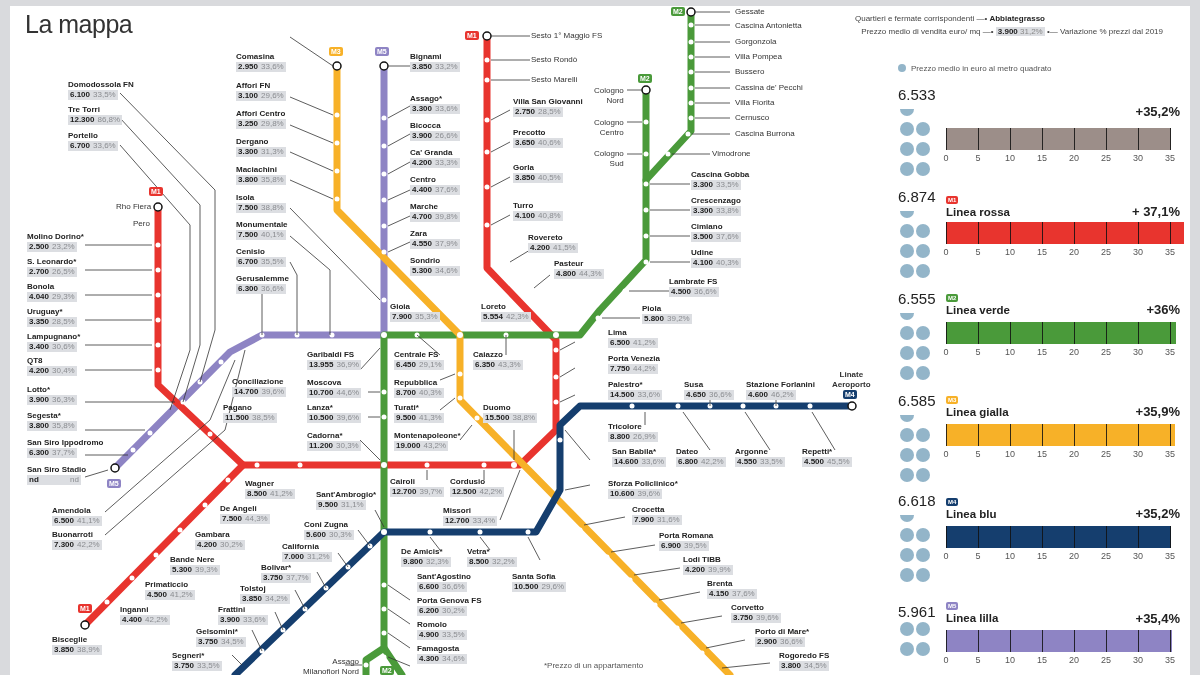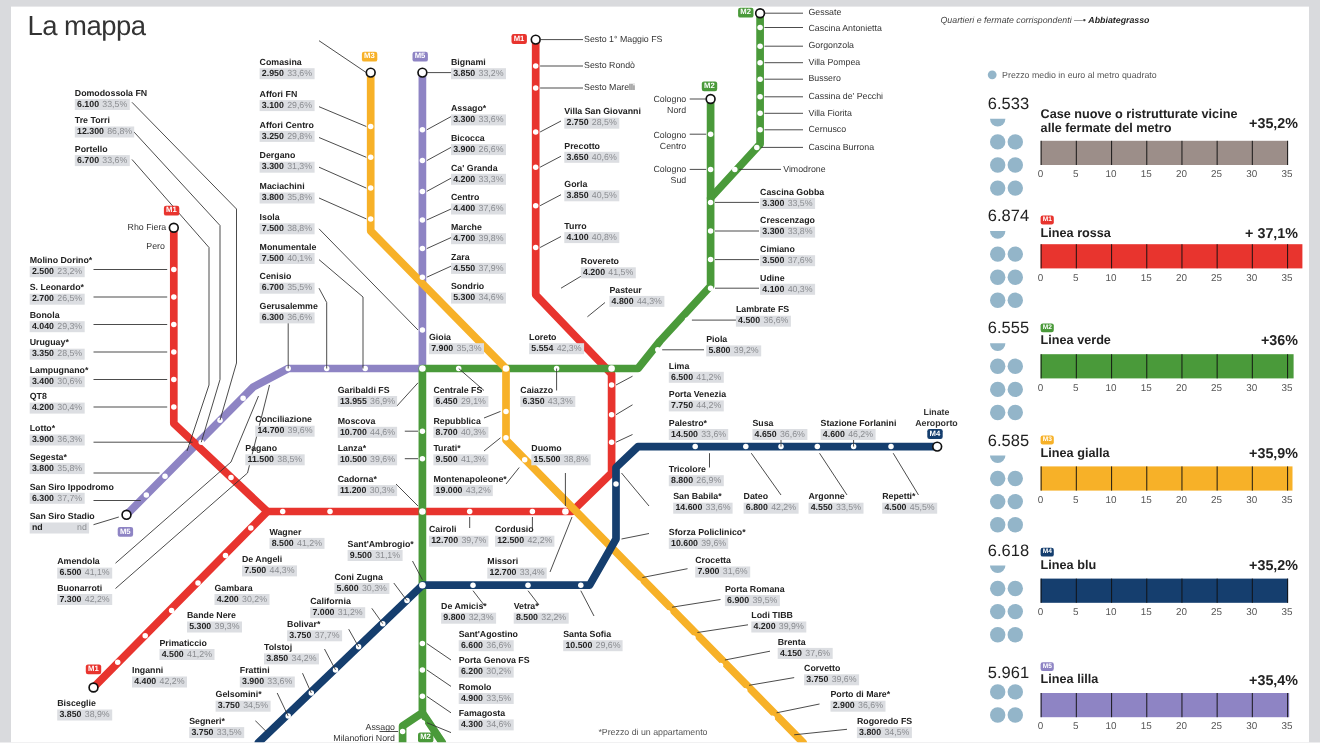--- a/index.html
+++ b/index.html
@@ -7,21 +7,21 @@
   .page{position:absolute;left:10px;top:0;width:1180px;height:675px;background:#fff;border-top:6px solid #d9dadd;box-sizing:border-box;}
   .title{position:absolute;left:25px;top:10px;font-size:25px;font-weight:300;color:#333;letter-spacing:-0.5px;}
   svg.map{position:absolute;left:0;top:0;}
   .st{position:absolute;font-size:8px;line-height:10px;white-space:nowrap;}
   .st .n{font-weight:bold;color:#222;display:block;}
   .st .v{display:inline-block;background:#dcdee2;padding:0 2px;}
   .st .p{font-weight:bold;color:#222;}
   .st .c{color:#8a8c90;margin-left:3px;}
   .lbl{position:absolute;font-size:8px;color:#333;white-space:nowrap;line-height:10px;}
   .badge{position:absolute;font-size:7px;font-weight:bold;color:#fff;padding:0 2px;border-radius:2px;line-height:9px;}
-  .legend{position:absolute;left:855px;top:12px;font-size:8px;color:#444;line-height:13px;text-align:right;font-style:italic;}
+  .legend{position:absolute;left:855px;top:12px;font-size:8px;color:#444;line-height:13px;text-align:right;}
   .legend b{color:#222;}
   .legend .v{background:#dcdee2;padding:0 2px;}
   .dotlegend{position:absolute;left:898px;top:64px;font-size:8px;color:#555;}
   .dotlegend i{display:inline-block;width:8px;height:8px;border-radius:50%;background:#93b5c9;margin-right:5px;vertical-align:-1px;}
   .panel{position:absolute;left:898px;width:290px;height:90px;}
   .panel .price{position:absolute;left:0;top:0;font-size:15px;color:#222;}
   .panel .dots{position:absolute;left:2px;top:18px;width:40px;}
   .panel .dots i{display:inline-block;width:14px;height:14px;border-radius:50%;background:#93b5c9;margin:0 2px 2px 0;}
   .panel .dots i.half{height:7px;border-radius:0 0 7px 7px;}
   .panel .name{position:absolute;left:48px;font-size:11.5px;font-weight:bold;color:#222;line-height:13px;}
@@ -433,27 +433,27 @@
 <div class="st" style="left:683px;top:555px"><span class="n">Lodi TIBB</span><span class="v"><span class="p">4.200</span><span class="c">39,9%</span></span></div>
 <div class="st" style="left:707px;top:579px"><span class="n">Brenta</span><span class="v"><span class="p">4.150</span><span class="c">37,6%</span></span></div>
 <div class="st" style="left:731px;top:603px"><span class="n">Corvetto</span><span class="v"><span class="p">3.750</span><span class="c">39,6%</span></span></div>
 <div class="st" style="left:755px;top:627px"><span class="n">Porto di Mare*</span><span class="v"><span class="p">2.900</span><span class="c">36,6%</span></span></div>
 <div class="st" style="left:779px;top:651px"><span class="n">Rogoredo FS</span><span class="v"><span class="p">3.800</span><span class="c">34,5%</span></span></div>
 
 <div class="footnote">*Prezzo di un appartamento</div>
 
 <div class="legend">
   <div><span>Quartieri e fermate corrispondenti</span> —• <b>Abbiategrasso</b><span style="display:inline-block;width:118px"></span></div>
+  <div><span>Prezzo medio di vendita euro/ mq</span> —• <span class="v"><b>3.900</b> <span style="color:#888">31,2%</span></span> •— <span>Variazione % prezzi dal 2019</span></div>
 </div>
 <div class="dotlegend"><i></i><span>Prezzo medio in euro al metro quadrato</span></div>
 
 <div class="panel" style="top:86px">
   <div class="price">6.533</div>
   <div class="dots"><i class="half"></i><br><i></i><i></i><i></i><i></i><i></i><i></i></div>
-  <div class="name" style="top:12px;width:180px">Case nuove o ristrutturate vicine alle fermate del metro</div>
   <div class="pct" style="top:18px">+35,2%</div>
   <div class="bar" style="width:225px;background:#9c8e89"></div>
   <div class="ticks">
       <span style="left:0"></span>
       <span style="left:32px"></span>
       <span style="left:64px"></span>
       <span style="left:96px"></span>
       <span style="left:128px"></span>
       <span style="left:160px"></span>
       <span style="left:192px"></span>

